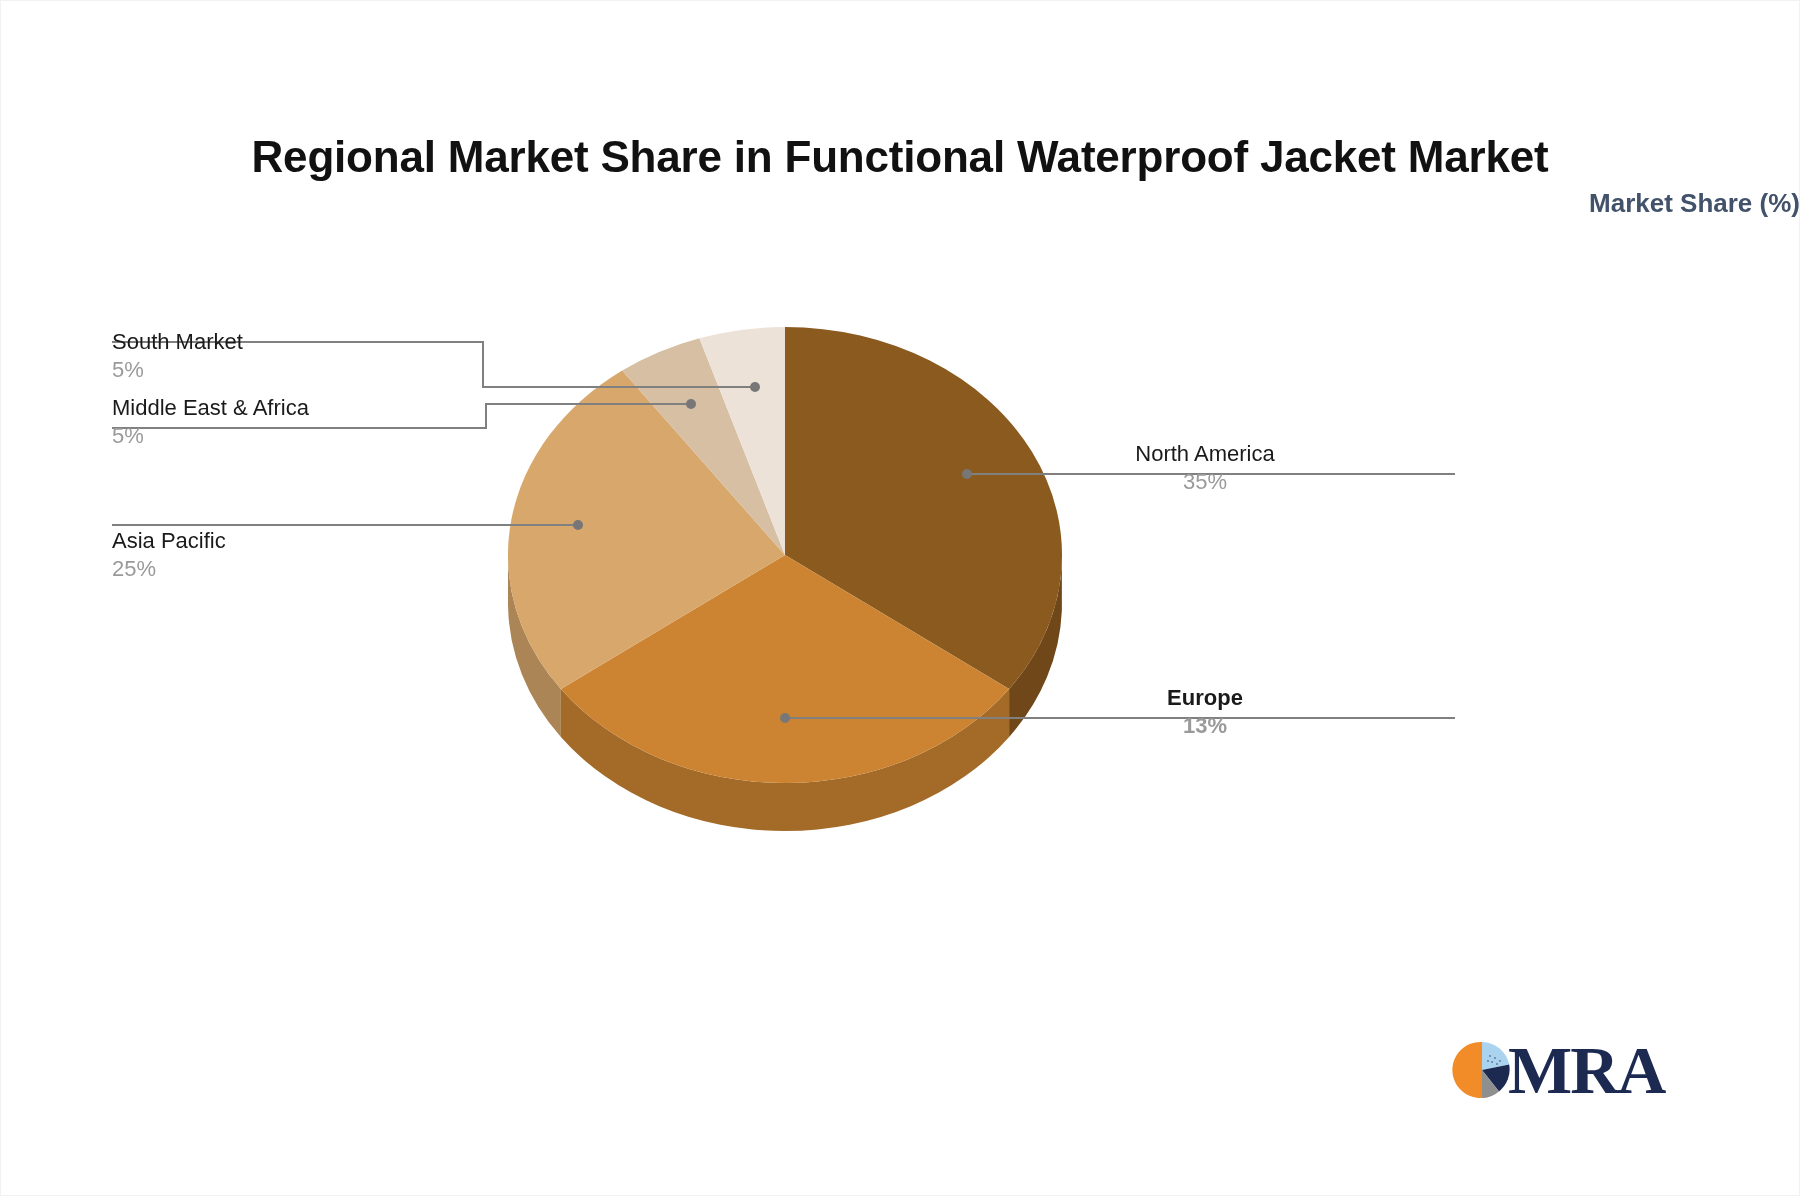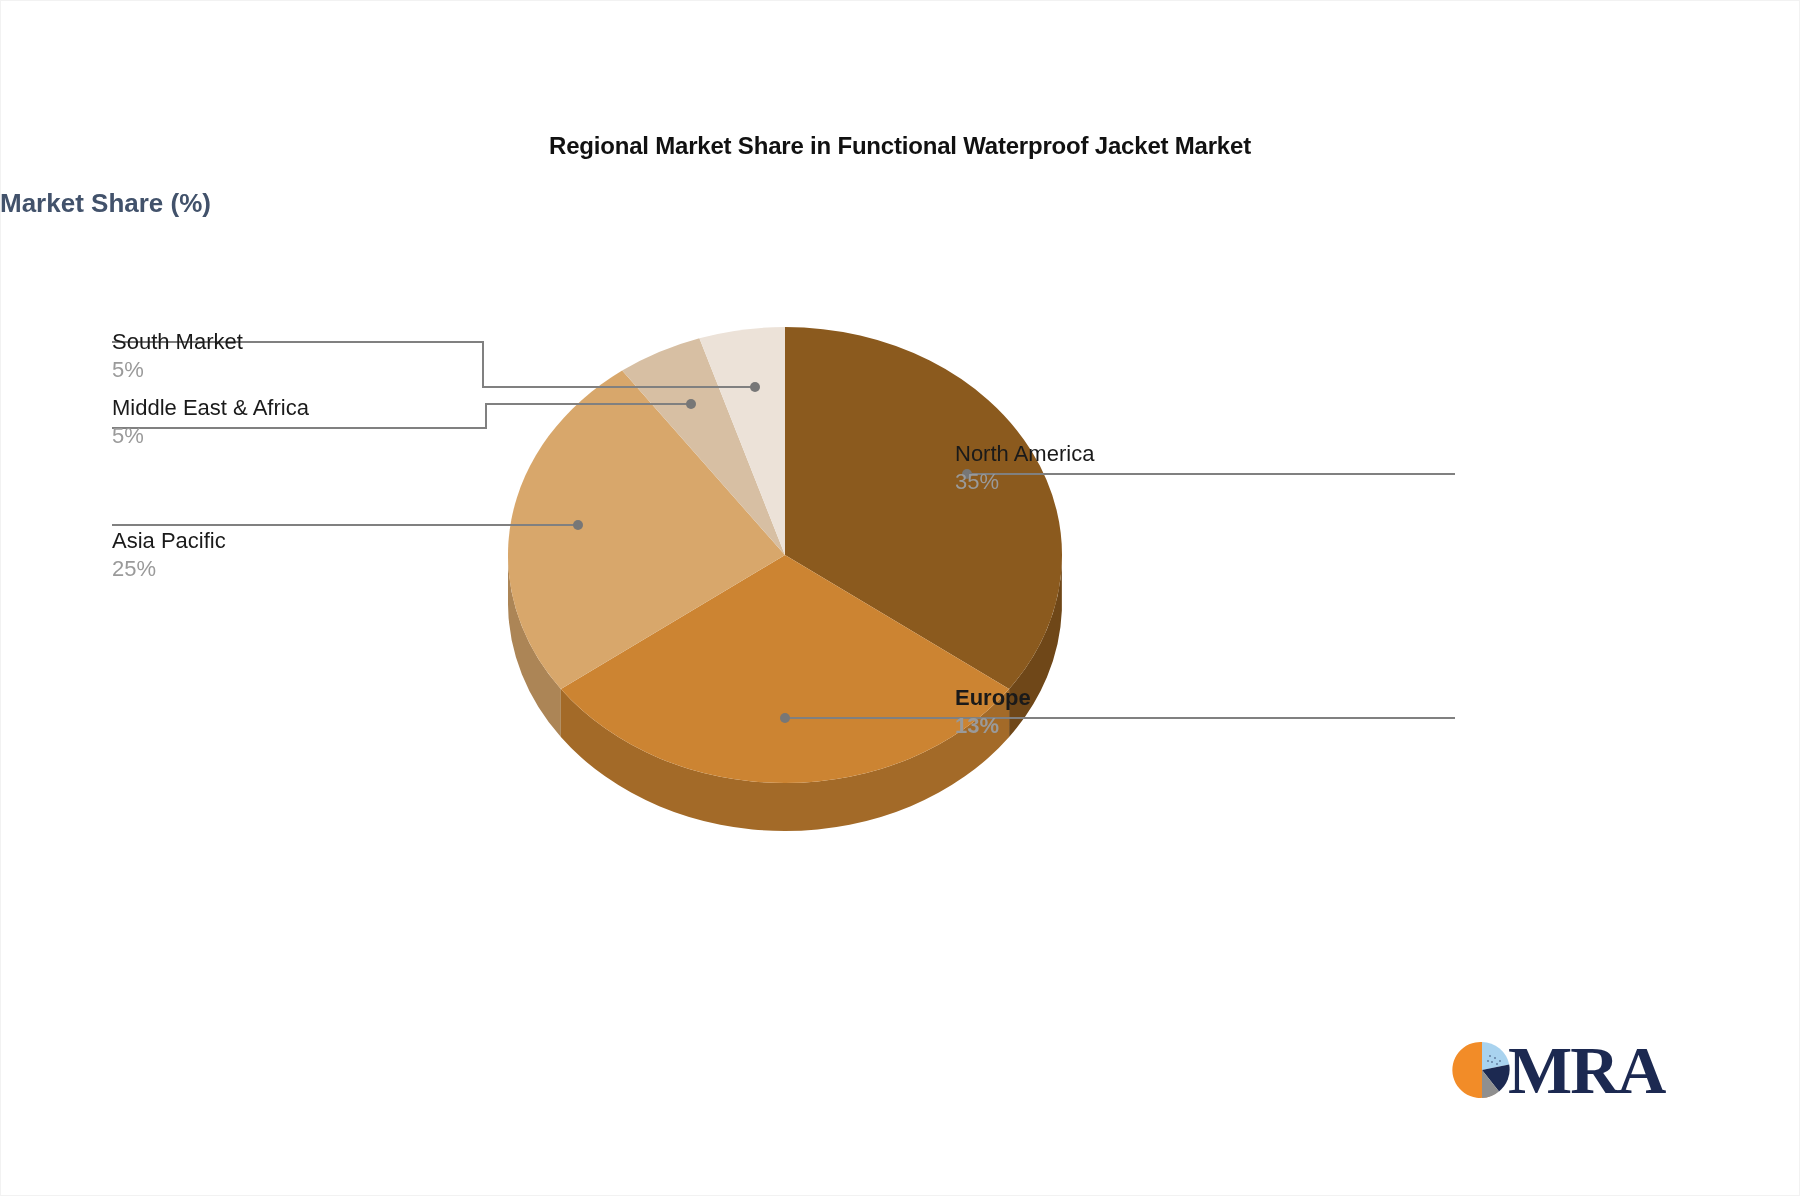--- a/index.html
+++ b/index.html
@@ -26,31 +26,31 @@
     border: 1px solid #f2f2f2;
     pointer-events: none;
   }
 
   #chart-title {
     position: absolute;
     left: 0;
     top: 132px;
     width: 1800px;
     text-align: center;
-    font-size: 24px;
+    font-size: 44px;
     font-weight: bold;
     color: #111111;
     letter-spacing: -0.2px;
   }
   #chart-subtitle {
     position: absolute;
     left: 0;
     top: 188px;
     width: 1800px;
-    text-align: left;
+    text-align: right;
     font-size: 26px;
     font-weight: bold;
     color: #42526b;
   }
 
   #pie-svg {
     position: absolute;
     left: 0;
     top: 0;
   }
@@ -67,21 +67,21 @@
     white-space: nowrap;
   }
   .callout .val {
     display: block;
     font-size: 22px;
     color: #9a9a9a;
     line-height: 28px;
     white-space: nowrap;
   }
   .callout.left  .cat, .callout.left  .val { text-align: left; }
-  .callout.right .cat, .callout.right .val { text-align: left; }
+  .callout.right .cat, .callout.right .val { text-align: center; }
 
   
   #logo {
     position: absolute;
     left: 1452px;
     top: 1040px;
     width: 200px;
     height: 72px;
   }
   #logo-text {

